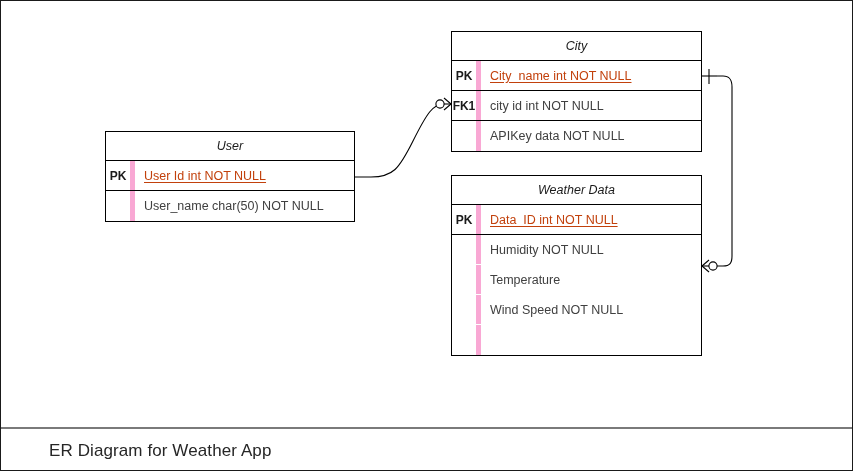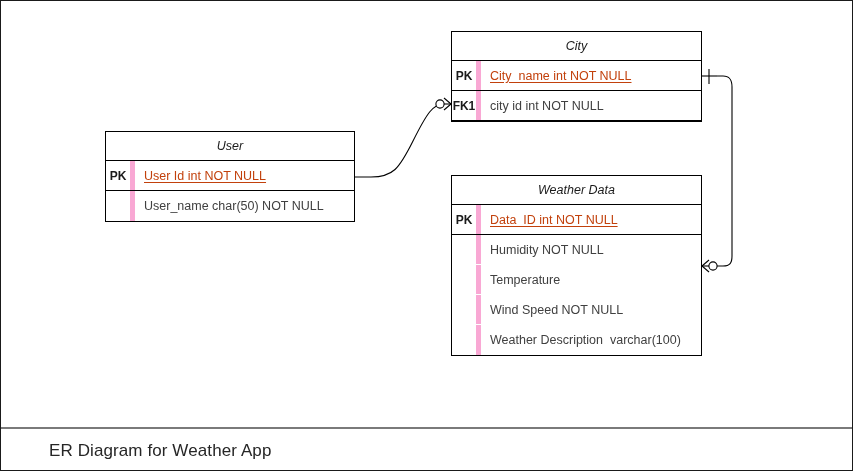--- a/index.html
+++ b/index.html
@@ -198,20 +198,24 @@
       <div class="entity-row row-h30">
         <div class="key-cell">PK</div>
         <div class="attr-cell pk">City_name int NOT NULL</div>
       </div>
 
       <div class="entity-row row-h30">
         <div class="key-cell">FK1</div>
         <div class="attr-cell">city id int NOT NULL</div>
       </div>
 
+      <div class="entity-row row-h30 last">
+        <div class="key-cell empty"></div>
+        <div class="attr-cell">APIKey data NOT NULL</div>
+      </div>
     </div>
 
     <div class="entity" id="entity-weather-data" style="left:450px; top:174px; width:251px;">
       <div class="entity-title">Weather Data</div>
 
       <div class="entity-row row-h30">
         <div class="key-cell">PK</div>
         <div class="attr-cell pk">Data_ID int NOT NULL</div>
       </div>
 
@@ -225,21 +229,20 @@
         <div class="attr-cell">Temperature</div>
       </div>
 
       <div class="entity-row row-h30 no-rule">
         <div class="key-cell empty"></div>
         <div class="attr-cell">Wind Speed NOT NULL</div>
       </div>
 
       <div class="entity-row row-h30 last">
         <div class="key-cell empty"></div>
-        <div class="attr-cell">Weather Description  varchar(100)</div>
       </div>
     </div>
 
   </div>
 
   <div id="footer">
     <div id="footer-text">ER Diagram for Weather App</div>
   </div>
 
 </div>

